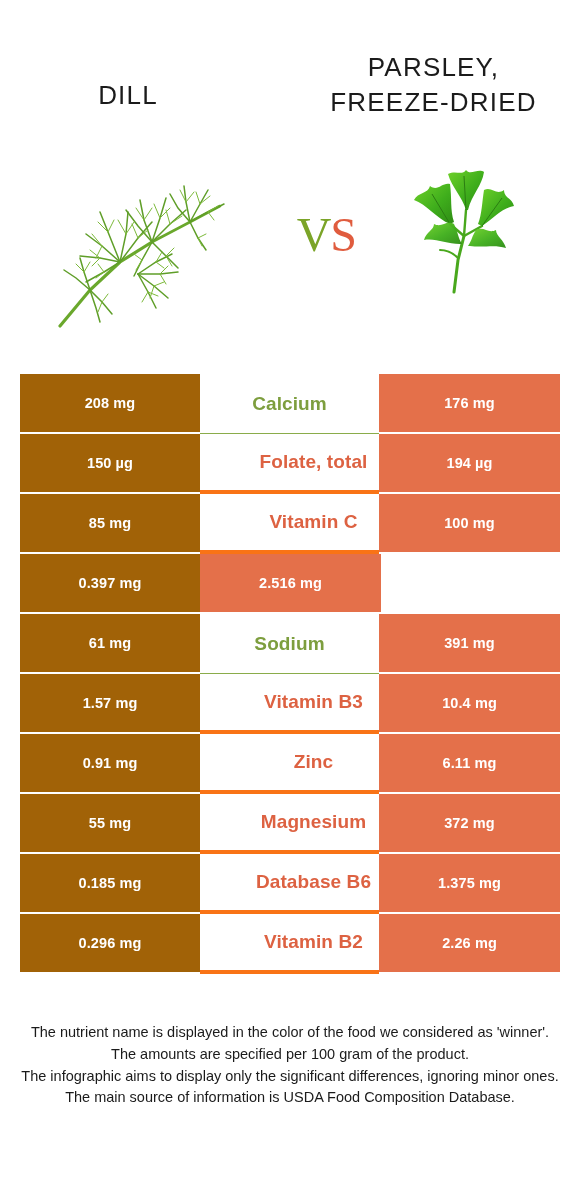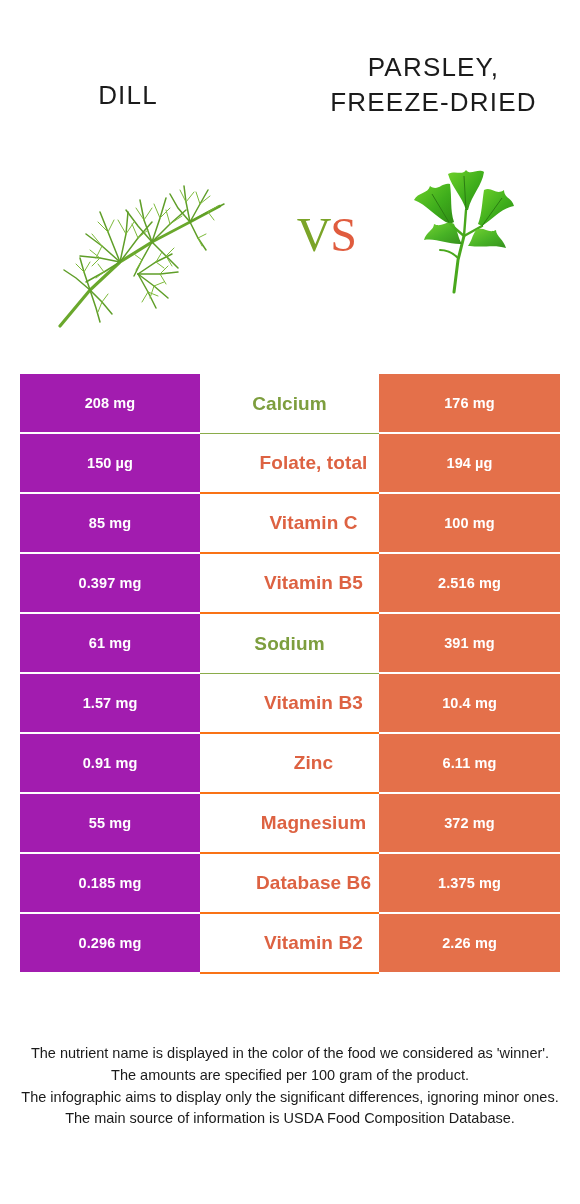--- a/index.html
+++ b/index.html
@@ -105,48 +105,48 @@
     display: flex;
     align-items: center;
     justify-content: center;
     font-size: 14.5px;
     font-weight: 600;
     letter-spacing: 0.1px;
   }
 
   .cell-left {
     width: 180px;
-    background: #a21caf;
+    background: #a16207;
     color: #ffffff;
     border-bottom: 2px solid #ffffff;
   }
 
   .cell-mid {
     width: 179px;
     background: #ffffff;
     font-size: 19px;
     font-weight: 700;
   }
 
   .cell-right {
     width: 181px;
     background: #e4704a;
     color: #ffffff;
     border-bottom: 2px solid #ffffff;
     text-align: center;
   }
 
   .cell-mid.win-green { color: #7d9e3e; border-bottom: 1px solid #8aac4a; }
-  .cell-mid.win-orange { color: #dd6242; border-bottom: 2px solid #f97316; padding-left: 48px; }
+  .cell-mid.win-orange { color: #dd6242; border-bottom: 4px solid #f97316; padding-left: 48px; }
 
   
   .footnote {
     position: absolute;
     left: 20px;
-    top: 1043px;
+    top: 1022px;
     width: 540px;
     text-align: center;
     font-size: 14.5px;
     line-height: 1.5;
     color: #1b1b1b;
     font-family: "Liberation Sans", sans-serif;
     font-weight: 400;
   }
   .footnote div { white-space: normal; }
 </style>
@@ -288,21 +288,20 @@
         <div class="cell cell-mid win-orange">Folate, total</div>
         <div class="cell cell-right">194 µg</div>
       </div>
       <div class="row">
         <div class="cell cell-left">85 mg</div>
         <div class="cell cell-mid win-orange">Vitamin C</div>
         <div class="cell cell-right">100 mg</div>
       </div>
       <div class="row">
         <div class="cell cell-left">0.397 mg</div>
-        <div class="cell cell-mid win-orange">Vitamin B5</div>
         <div class="cell cell-right">2.516 mg</div>
       </div>
       <div class="row">
         <div class="cell cell-left">61 mg</div>
         <div class="cell cell-mid win-green">Sodium</div>
         <div class="cell cell-right">391 mg</div>
       </div>
       <div class="row">
         <div class="cell cell-left">1.57 mg</div>
         <div class="cell cell-mid win-orange">Vitamin B3</div>

